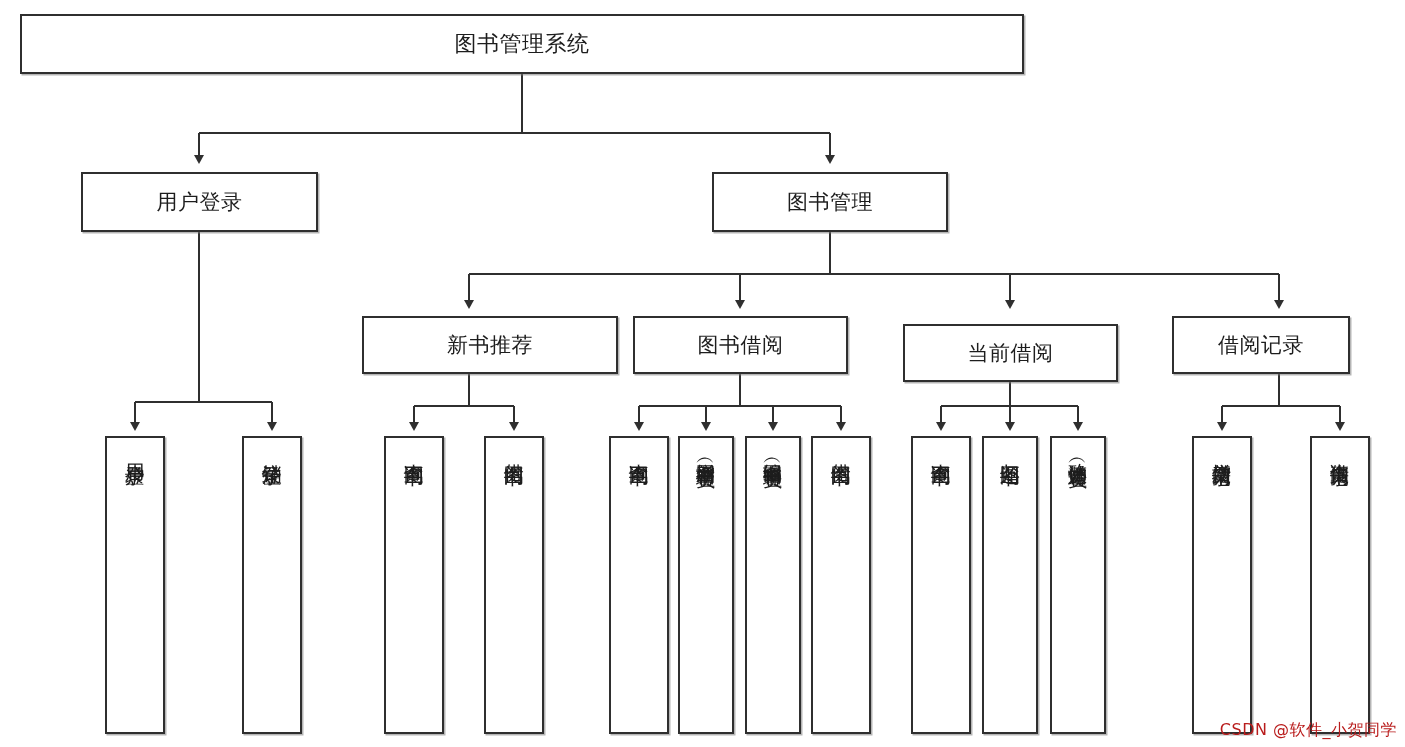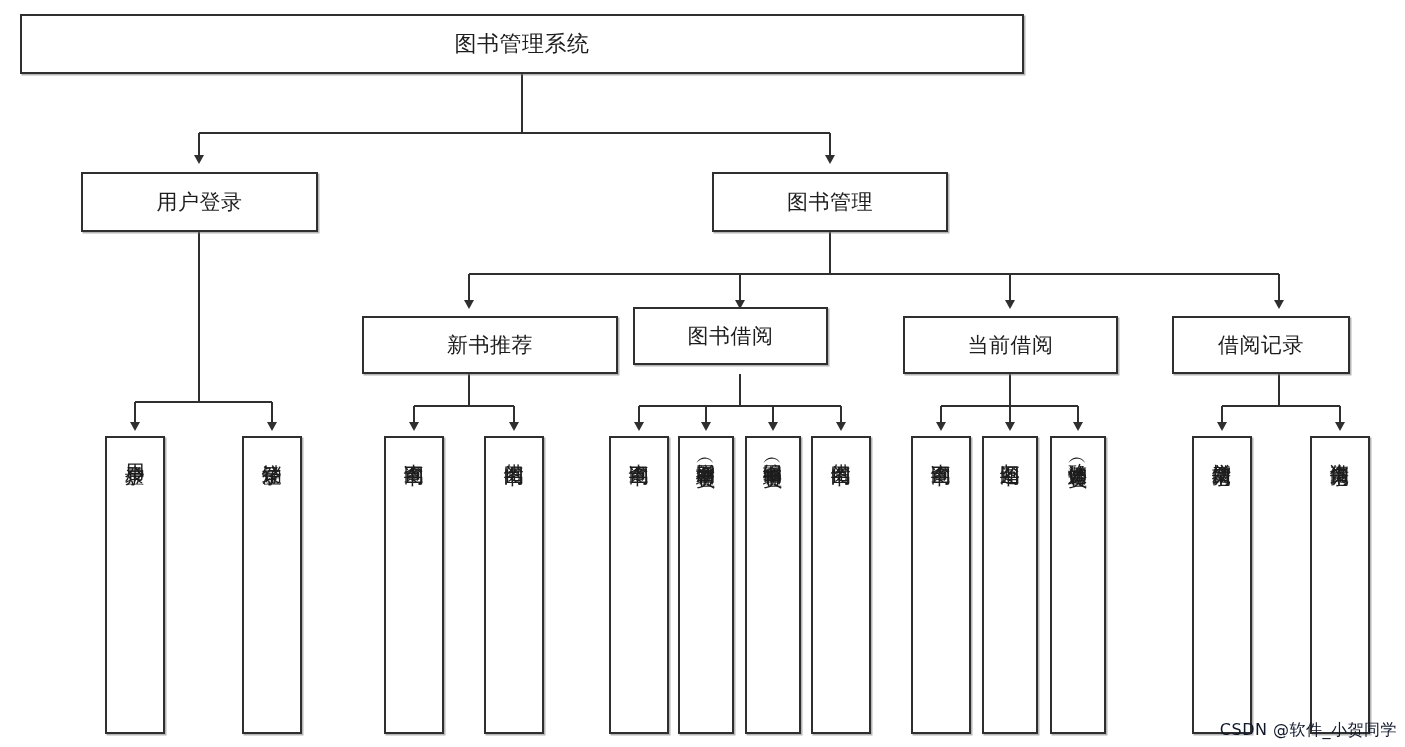--- a/index.html
+++ b/index.html
@@ -58,21 +58,21 @@
     line-height: 1.32;
     letter-spacing: 1px;
     white-space: nowrap;
   }
   .node.v.tall .lbl { font-size: 19px; }
   .watermark {
     position: absolute;
     right: 8px;
     bottom: 6px;
     font-size: 16px;
-    color: #0f172a;
+    color: #b91c1c;
     letter-spacing: 0.5px;
     z-index: 5;
     white-space: nowrap;
   }
 </style>
 </head>
 <body>
 
 <div id="canvas">
 
@@ -133,24 +133,24 @@
   <div class="node h" style="left:81px; top:172px; width:237px; height:60px;">
     <span class="lbl">用户登录</span>
   </div>
   <div class="node h" style="left:712px; top:172px; width:236px; height:60px;">
     <span class="lbl">图书管理</span>
   </div>
 
   <div class="node h" style="left:362px; top:316px; width:256px; height:58px;">
     <span class="lbl">新书推荐</span>
   </div>
-  <div class="node h" style="left:633px; top:307px; width:195px; height:58px;">
+  <div class="node h" style="left:633px; top:316px; width:215px; height:58px;">
     <span class="lbl">图书借阅</span>
   </div>
-  <div class="node h" style="left:903px; top:316px; width:215px; height:58px;font-family:Liberation Serif, serif;">
+  <div class="node h" style="left:903px; top:324px; width:215px; height:58px;font-family:Liberation Serif, serif;">
     <span class="lbl">当前借阅</span>
   </div>
   <div class="node h" style="left:1172px; top:316px; width:178px; height:58px;">
     <span class="lbl">借阅记录</span>
   </div>
 
   <div class="node v" style="left:105px; top:436px; width:60px; height:298px;">
     <span class="lbl">用户登录</span>
   </div>
   <div class="node v" style="left:242px; top:436px; width:60px; height:298px;">

